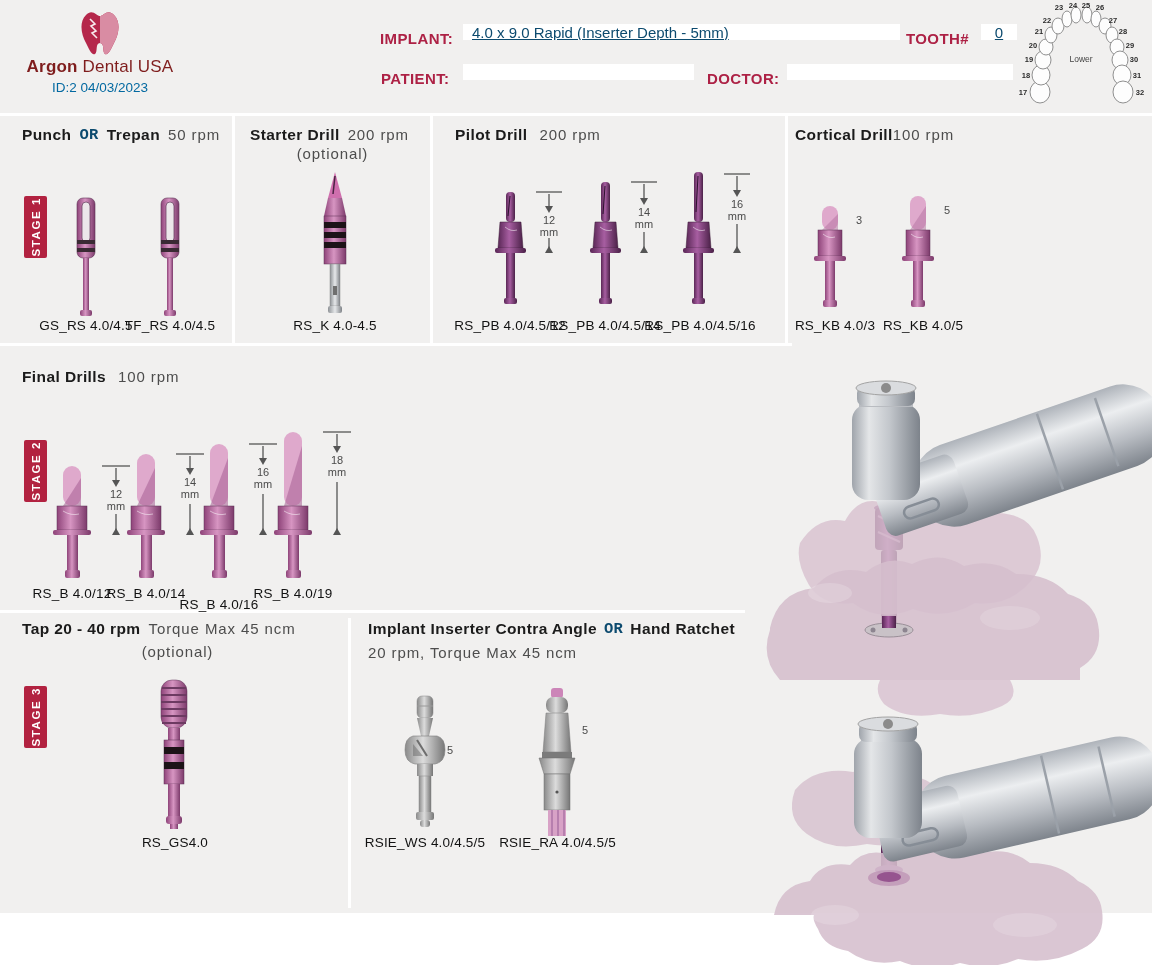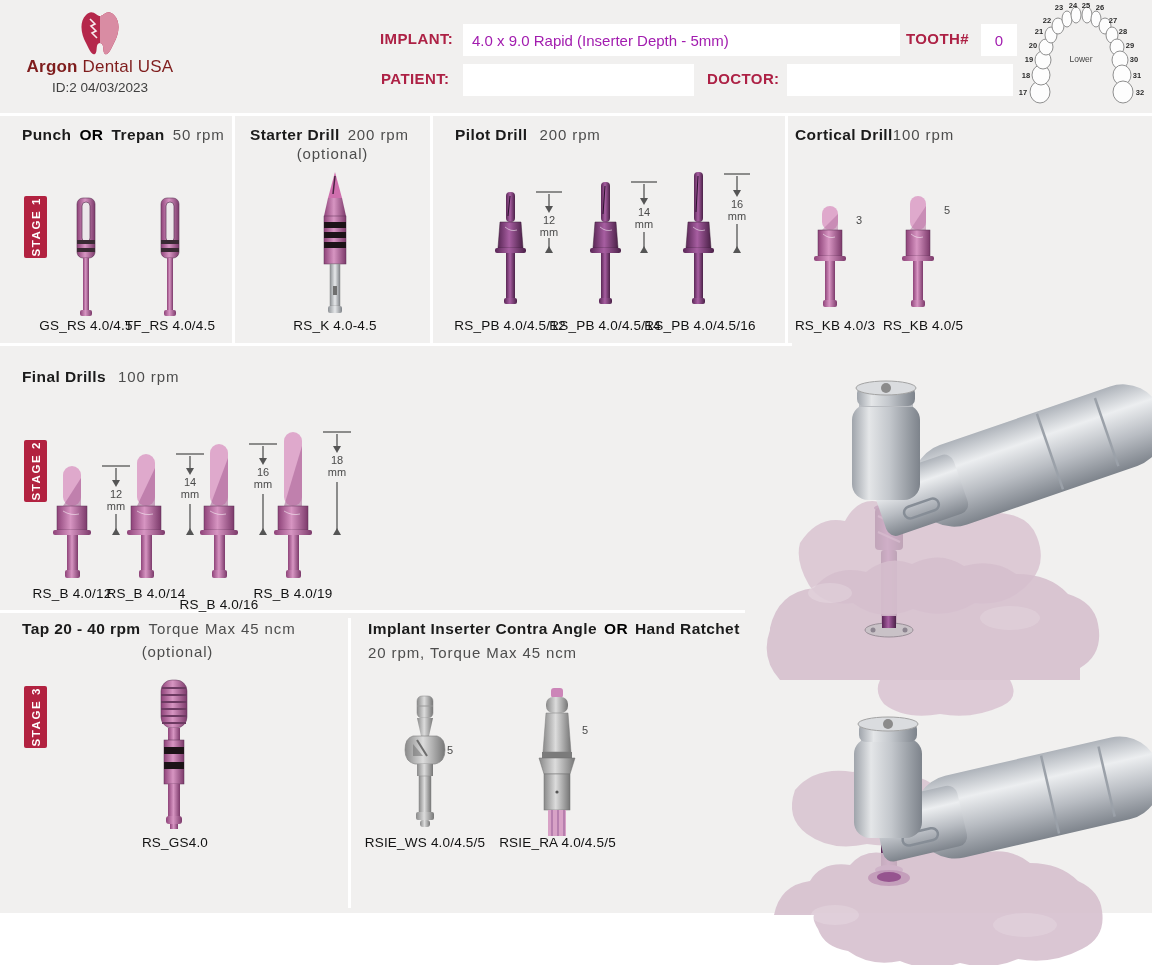--- a/index.html
+++ b/index.html
@@ -3,35 +3,35 @@
 <meta charset="utf-8">
 <style>
   html,body{margin:0;padding:0;background:#fff;}
   .canvas{position:relative;width:1152px;height:970px;background:#fff;overflow:hidden;
           font-family:"Liberation Sans",sans-serif;}
   .graybg{position:absolute;left:0;top:0;width:1152px;height:913px;background:#f1f0ef;}
   .hline,.vline{position:absolute;background:#ffffff;}
   .abs{position:absolute;}
   .sec-row{position:absolute;display:flex;align-items:flex-start;gap:8px;white-space:nowrap;}
   .sec-bold{font-weight:bold;color:#1b1b1b;font-size:15.5px;letter-spacing:.4px;}
-  .sec-or{font-weight:bold;color:#000000;font-size:15.5px;letter-spacing:.4px;}
+  .sec-or{font-weight:bold;color:#0c4a6e;font-size:15.5px;letter-spacing:.4px;font-family:Liberation Mono, monospace;}
   .sec-rpm{color:#4d4d4d;font-size:15px;letter-spacing:.9px;}
   .sec-sub{position:absolute;color:#4d4d4d;font-size:15px;letter-spacing:.9px;}
   .badge{position:absolute;width:23px;height:62px;background:#b22240;border-radius:2px;
          display:flex;align-items:center;justify-content:center;}
   .badge span{writing-mode:vertical-rl;transform:rotate(180deg);color:#fff;font-size:11.5px;
               font-weight:bold;letter-spacing:1.6px;}
   .lbl{position:absolute;font-size:13.5px;color:#121212;text-align:center;letter-spacing:.2px;}
   .field-label{position:absolute;font-weight:bold;color:#ad2145;font-size:15px;letter-spacing:.4px;}
-  .field-input{position:absolute;border:0;background:#ffffff;height:32px;font-size:15px;color:#a21caf;
-               padding:0 9px;box-sizing:border-box;font-family:"Liberation Sans",sans-serif;outline:none;}
+  .field-input{position:absolute;border:0;background:#ffffff;height:16px;font-size:15px;color:#0c4a6e;
+               padding:0 9px;box-sizing:border-box;font-family:"Liberation Sans",sans-serif;outline:none;text-decoration:underline;}
   .brand{position:absolute;left:25px;top:57px;width:150px;text-align:center;color:#7f1d1d;
          font-size:17px;letter-spacing:.2px;white-space:nowrap;}
   .brand b{font-weight:bold;}
-  .idline{position:absolute;left:25px;top:80px;width:150px;text-align:center;color:#404040;font-size:13.5px;}
+  .idline{position:absolute;left:25px;top:80px;width:150px;text-align:center;color:#0369a1;font-size:13.5px;}
   svg{display:block;}
   .tool{position:absolute;}
   .arrow-num{font-size:11px;fill:#4a4a4a;}
 </style>
 </head>
 <body>
 
 <div class="canvas">
   <div class="graybg"></div>
 

